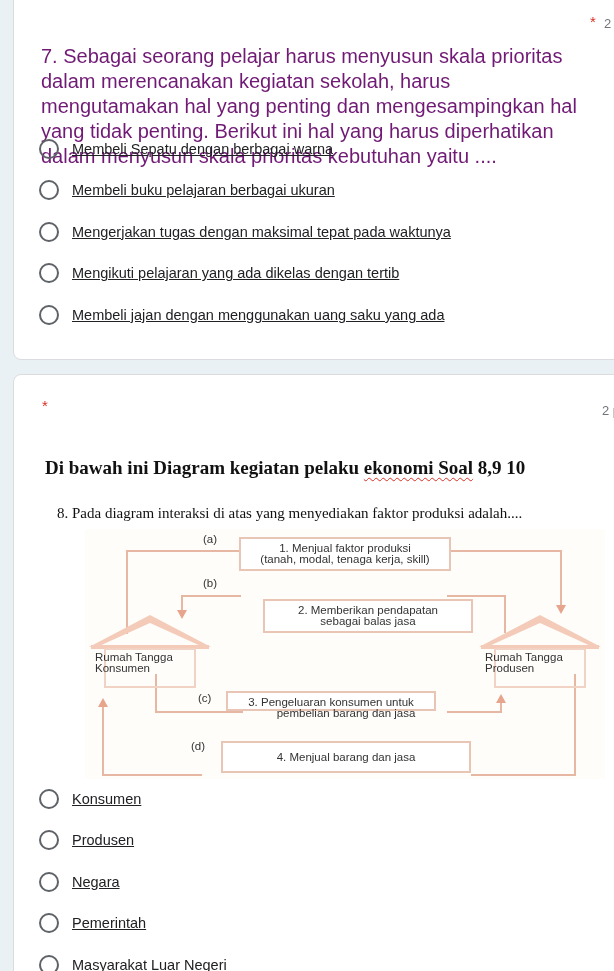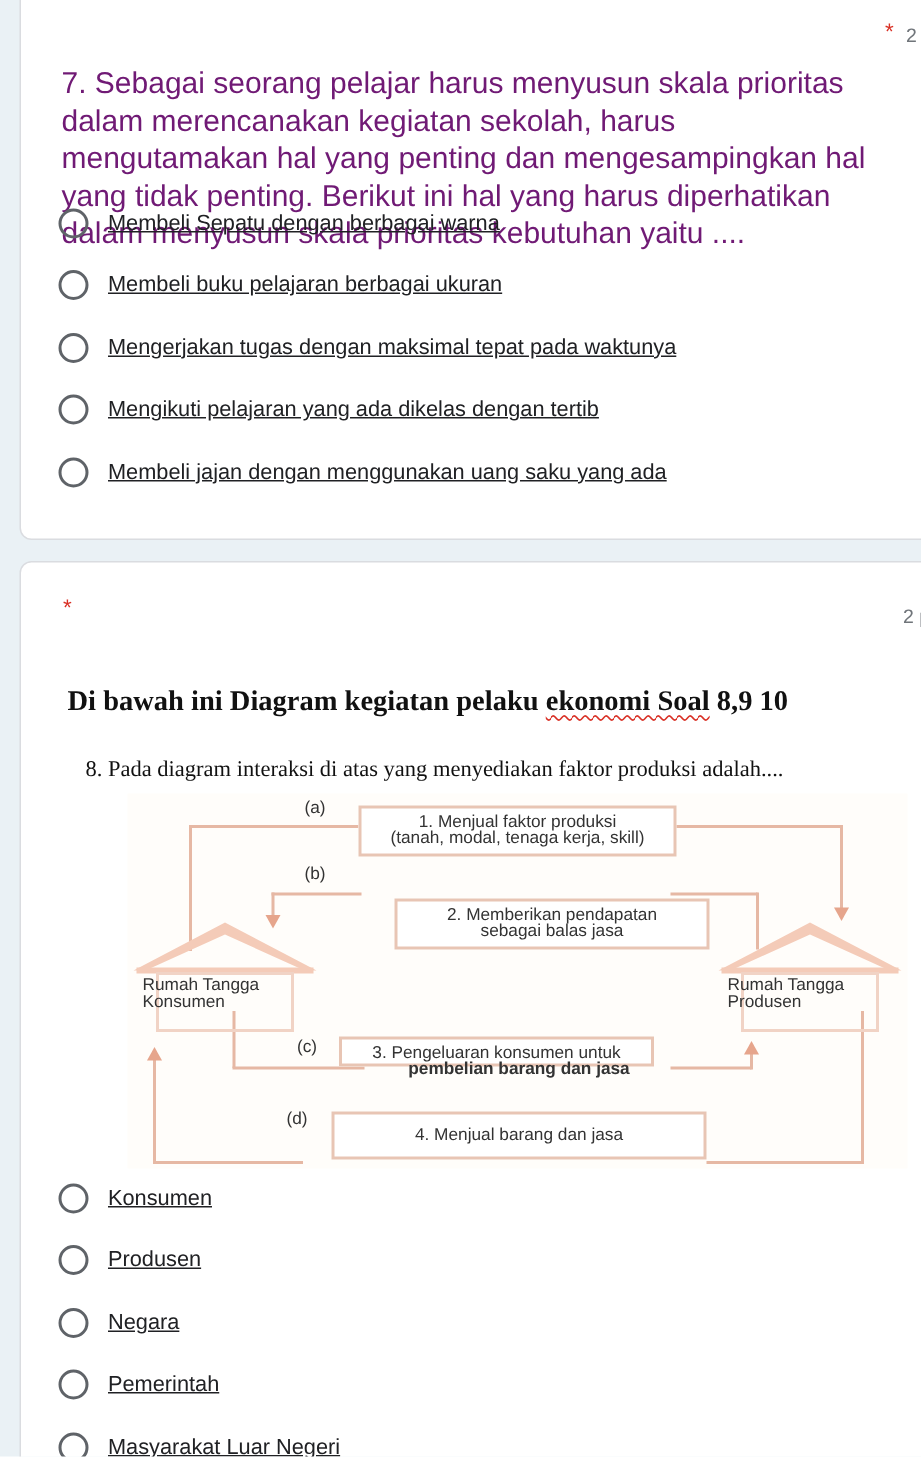--- a/index.html
+++ b/index.html
@@ -194,21 +194,21 @@
     <div class="dbox" style="left:154px; top:8px; width:212px; height:34px;">
       <div>1. Menjual faktor produksi</div>
       <div>(tanah, modal, tenaga kerja, skill)</div>
     </div>
     <div class="dbox" style="left:154px; top:70px; width:210px; height:34px;margin-left:24px;">
       <div>2. Memberikan pendapatan</div>
       <div>sebagai balas jasa</div>
     </div>
     <div class="dbox" style="left:141px; top:162px; width:210px; height:20px;">
       <div>3. Pengeluaran konsumen untuk</div>
-      <div style="padding-left:30px;font-weight:bold;">pembelian barang dan jasa</div>
+      <div style="padding-left:30px;">pembelian barang dan jasa</div>
     </div>
     <div class="dbox" style="left:136px; top:212px; width:250px; height:32px; padding-top:9px;">
       <div>4. Menjual barang dan jasa</div>
     </div>
   </div>
 
   <div class="options" style="top:403px;">
     <div class="option">
       <span class="radio"></span>
       <span class="opt-label">Konsumen</span>

